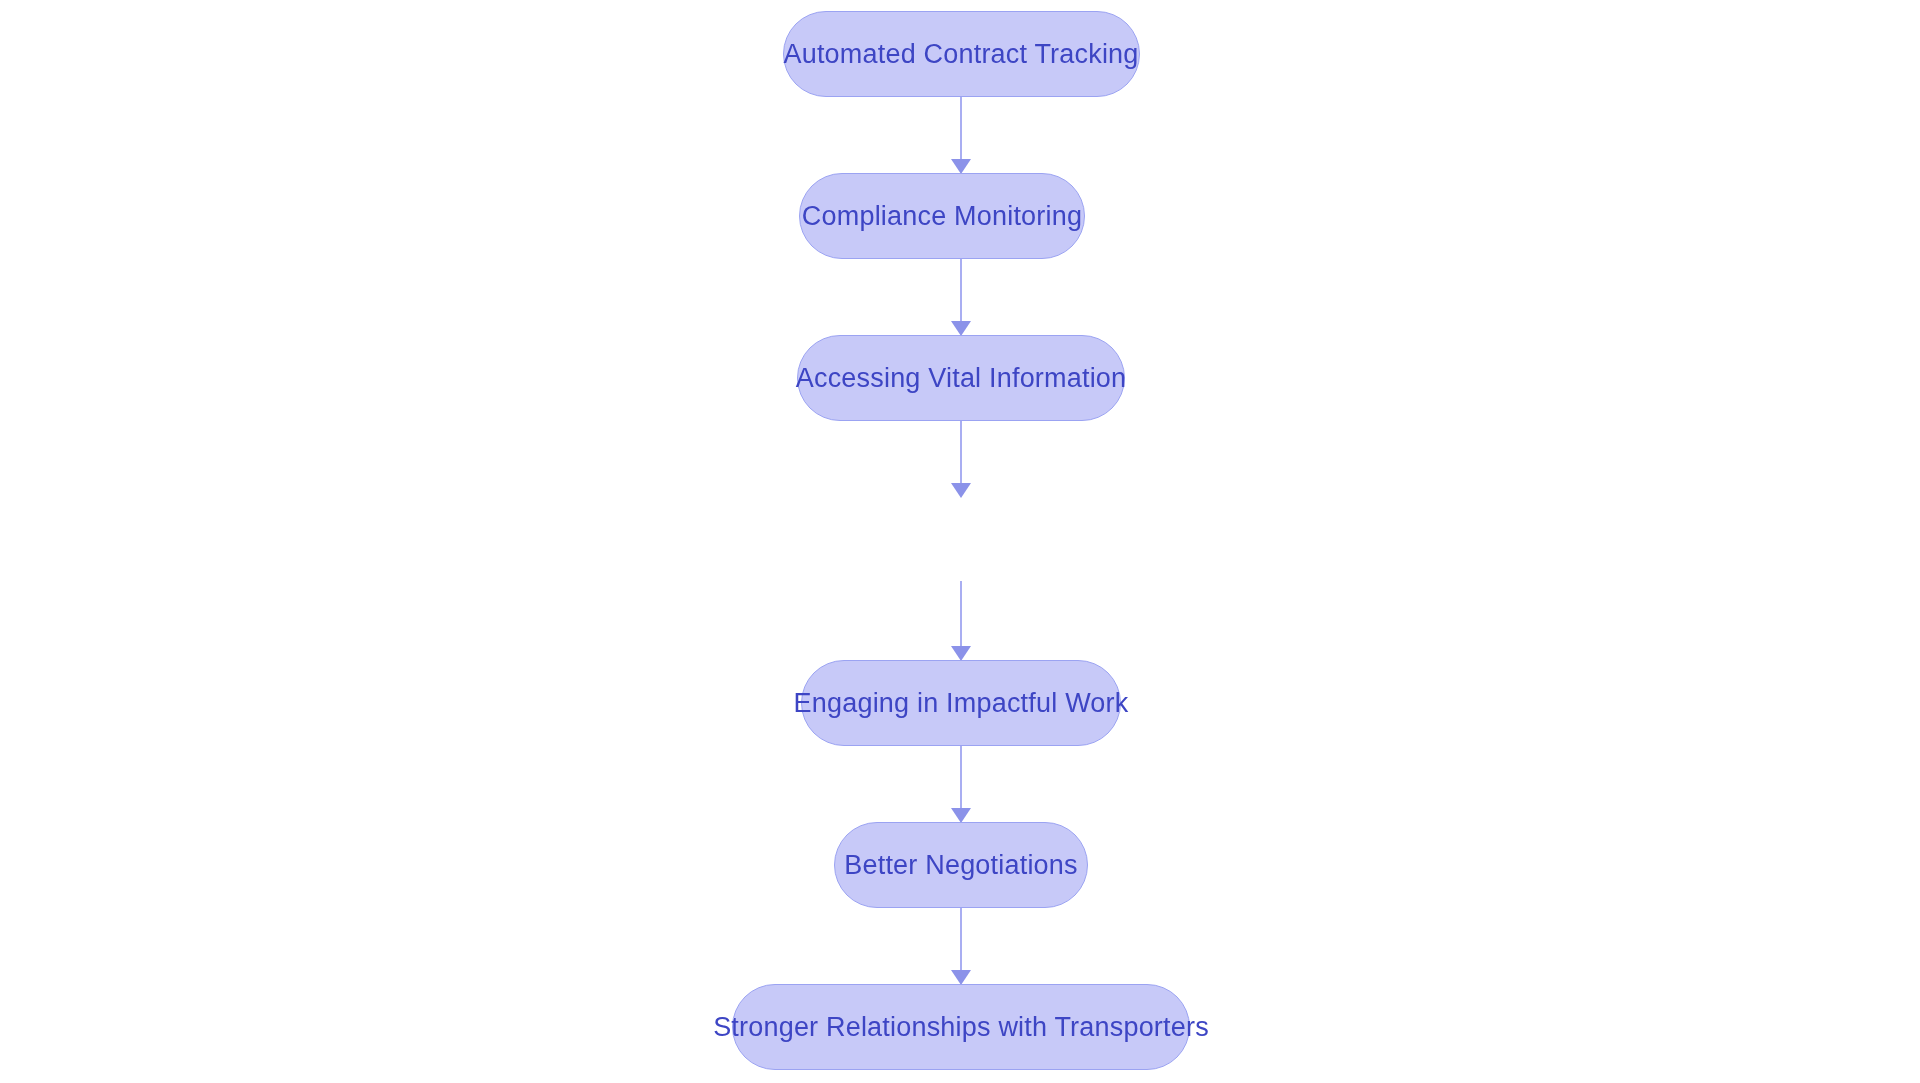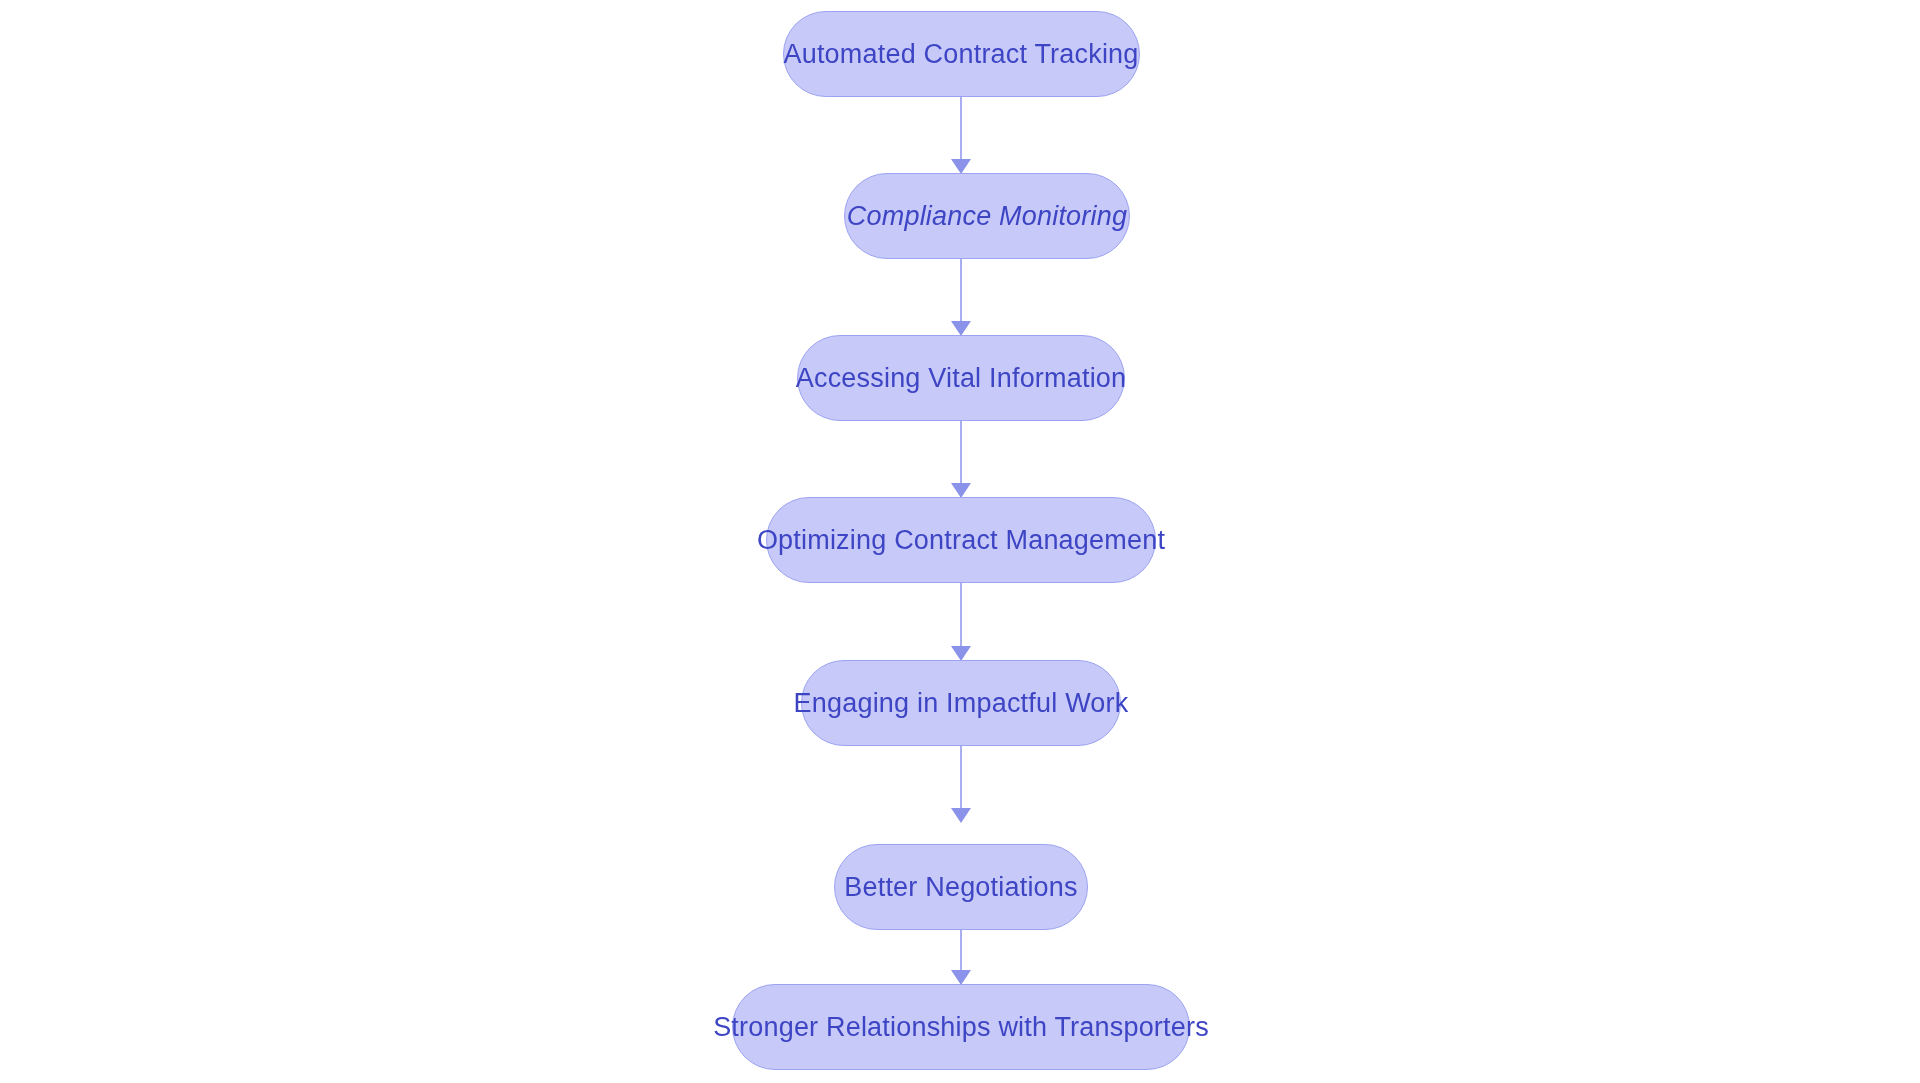--- a/index.html
+++ b/index.html
@@ -59,31 +59,28 @@
     <div class="arrow-head" style="left: 951px; top: 483px; border-top-color: rgb(139, 146, 233);"></div>
     <div class="arrow-line" style="left: 959.75px; top: 581px; height: 66px; background: rgb(169, 174, 242);"></div>
     <div class="arrow-head" style="left: 951px; top: 646px; border-top-color: rgb(139, 146, 233);"></div>
     <div class="arrow-line" style="left: 959.75px; top: 744px; height: 65px; background: rgb(169, 174, 242);"></div>
     <div class="arrow-head" style="left: 951px; top: 808px; border-top-color: rgb(139, 146, 233);"></div>
     <div class="arrow-line" style="left: 959.75px; top: 906px; height: 65px; background: rgb(169, 174, 242);"></div>
     <div class="arrow-head" style="left: 951px; top: 970px; border-top-color: rgb(139, 146, 233);"></div>
     <div class="node" style="left: 782.5px; top: 11px; width: 357px; background: rgb(199, 201, 248); border-color: rgb(155, 163, 242);">
       <span class="node-label" style="color: rgb(61, 69, 196);">Automated Contract Tracking</span>
     </div>
-    <div class="node" style="left: 844px; top: 173px; width: 286px; background: rgb(199, 201, 248); border-color: rgb(155, 163, 242); font-style: italic;">
+    <div class="node" style="left: 799px; top: 173px; width: 286px; background: rgb(199, 201, 248); border-color: rgb(155, 163, 242);">
       <span class="node-label" style="color: rgb(61, 69, 196);">Compliance Monitoring</span>
     </div>
     <div class="node" style="left: 797px; top: 335px; width: 328px; background: rgb(199, 201, 248); border-color: rgb(155, 163, 242); justify-content: center;">
       <span class="node-label" style="color: rgb(61, 69, 196);">Accessing Vital Information</span>
     </div>
-    <div class="node" style="left: 766px; top: 497px; width: 390px; background: rgb(199, 201, 248); border-color: rgb(155, 163, 242);">
-      <span class="node-label" style="color: rgb(61, 69, 196);">Optimizing Contract Management</span>
-    </div>
     <div class="node" style="left: 801px; top: 660px; width: 320px; background: rgb(199, 201, 248); border-color: rgb(155, 163, 242); text-align: center;">
       <span class="node-label" style="color: rgb(61, 69, 196);">Engaging in Impactful Work</span>
     </div>
-    <div class="node" style="left: 834px; top: 822px; width: 254px; background: rgb(199, 201, 248); border-color: rgb(155, 163, 242); margin-top: 22px;">
+    <div class="node" style="left: 834px; top: 822px; width: 254px; background: rgb(199, 201, 248); border-color: rgb(155, 163, 242);">
       <span class="node-label" style="color: rgb(61, 69, 196);">Better Negotiations</span>
     </div>
     <div class="node" style="left: 732px; top: 984px; width: 458px; background: rgb(199, 201, 248); border-color: rgb(155, 163, 242);">
       <span class="node-label" style="color: rgb(61, 69, 196);">Stronger Relationships with Transporters</span>
     </div>
   </div>
 
 </body></html>

